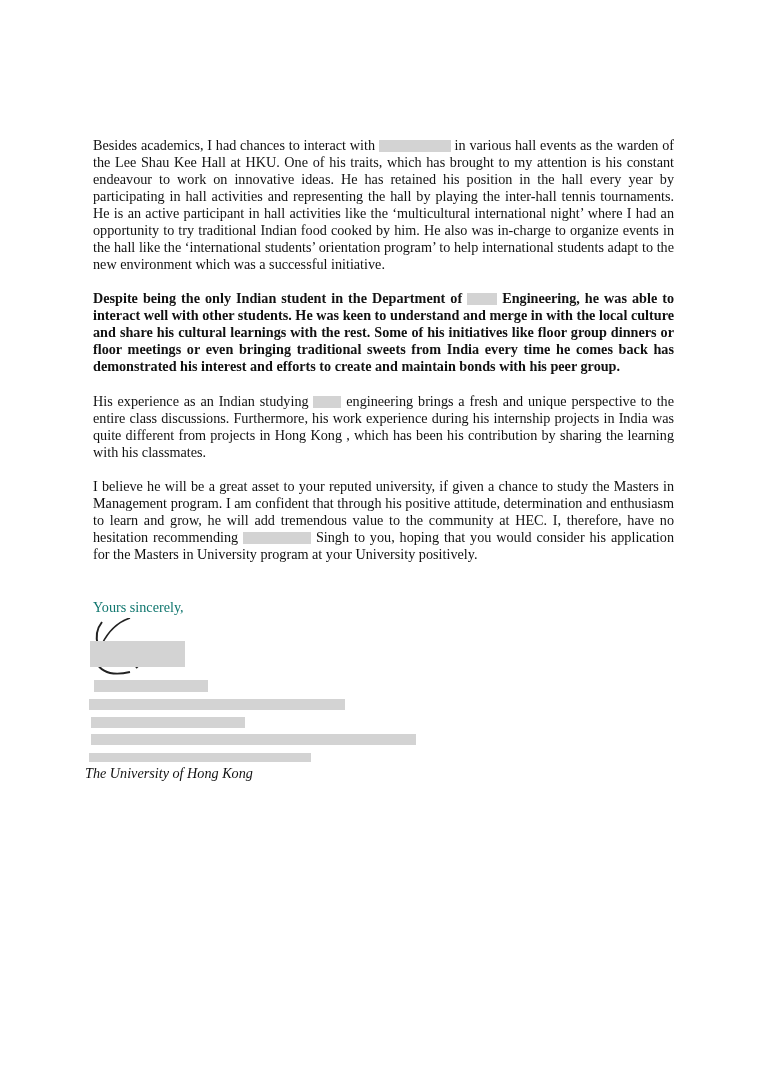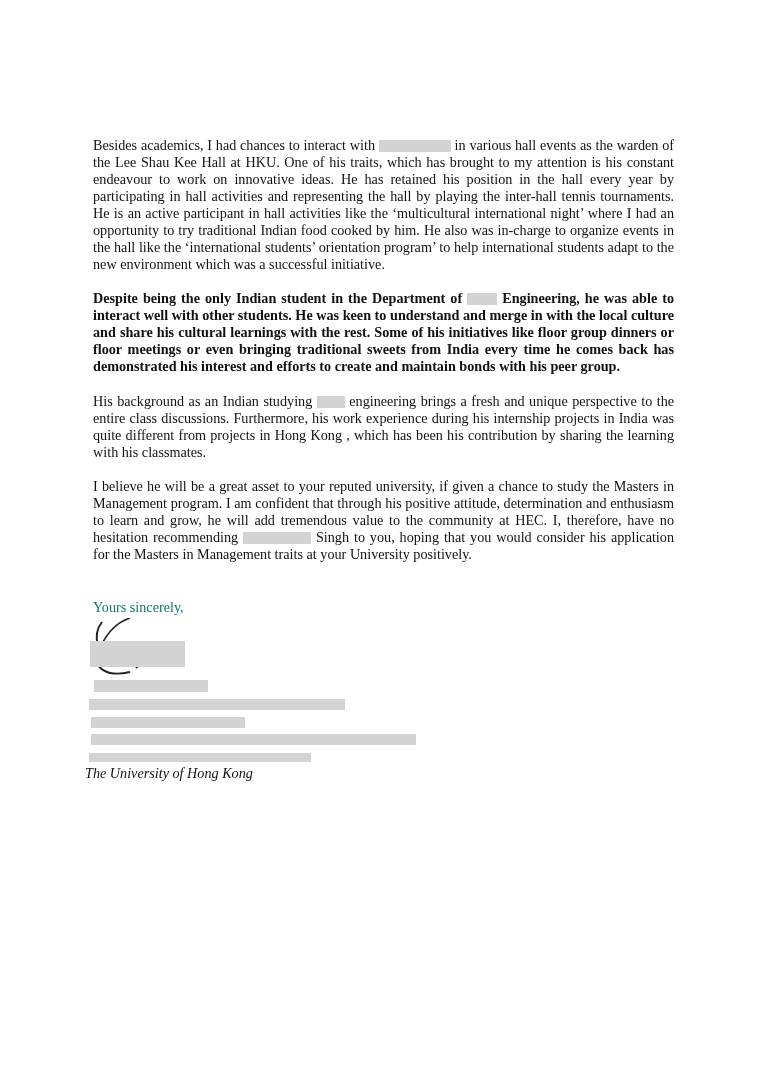--- a/index.html
+++ b/index.html
@@ -27,29 +27,29 @@
     <span>in various hall events as the warden of the Lee Shau Kee Hall at HKU. One of his traits, which has brought to my attention is his constant endeavour to work on innovative ideas. He has retained his position in the hall every year by participating in hall activities and representing the hall by playing the inter-hall tennis tournaments. He is an active participant in hall activities like the ‘multicultural international night’ where I had an opportunity to try traditional Indian food cooked by him. He also was in-charge to organize events in the hall like the ‘international students’ orientation program’ to help international students adapt to the new environment which was a successful initiative.</span>
   </p>
 
   <p class="para" style="top:246px;font-weight:bold;">
     <span>Despite being the only Indian student in the Department of</span>
     <span class="redact" style="width:30px;"></span>
     <span>Engineering, he was able to interact well with other students. He was keen to understand and merge in with the local culture and share his cultural learnings with the rest. Some of his initiatives like floor group dinners or floor meetings or even bringing traditional sweets from India every time he comes back has demonstrated his interest and efforts to create and maintain bonds with his peer group.</span>
   </p>
 
   <p class="para" style="top:349px;">
-    <span>His background as an Indian studying</span>
+    <span>His experience as an Indian studying</span>
     <span class="redact" style="width:28px;"></span>
     <span>engineering brings a fresh and unique perspective to the entire class discussions. Furthermore, his work experience during his internship projects in India was quite different from projects in Hong Kong , which has been his contribution by sharing the learning with his classmates.</span>
   </p>
 
   <p class="para" style="top:434px;">
     <span>I believe he will be a great asset to your reputed university, if given a chance to study  the Masters in Management program. I am confident that through his positive attitude, determination and enthusiasm to learn and grow, he will add tremendous value to the community at HEC. I, therefore, have no hesitation recommending</span>
     <span class="redact" style="width:68px;"></span>
-    <span>Singh to you, hoping that you would consider his application for the Masters in Management traits at your University positively.</span>
+    <span>Singh to you, hoping that you would consider his application for the Masters in University program at your University positively.</span>
   </p>
 
   <div class="closing">Yours sincerely,</div>
 
   <svg class="sig" viewBox="0 0 110 62">
     <path d="M8 28 Q4 14 12 4" stroke="#222" stroke-width="2" fill="none"></path>
     <path d="M12 26 Q22 6 40 0" stroke="#222" stroke-width="1.6" fill="none"></path>
     <path d="M6 44 Q14 60 40 54" stroke="#222" stroke-width="1.8" fill="none"></path>
     <path d="M46 50 L50 46" stroke="#222" stroke-width="2" fill="none"></path>
   </svg>

